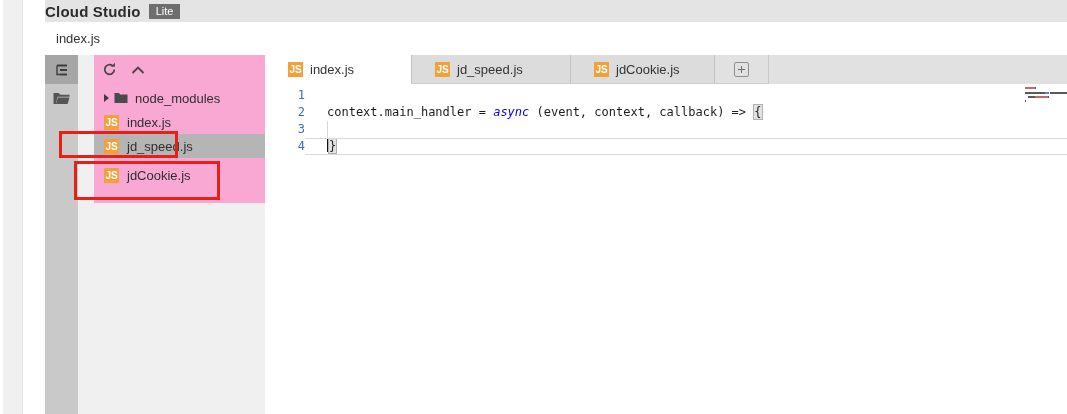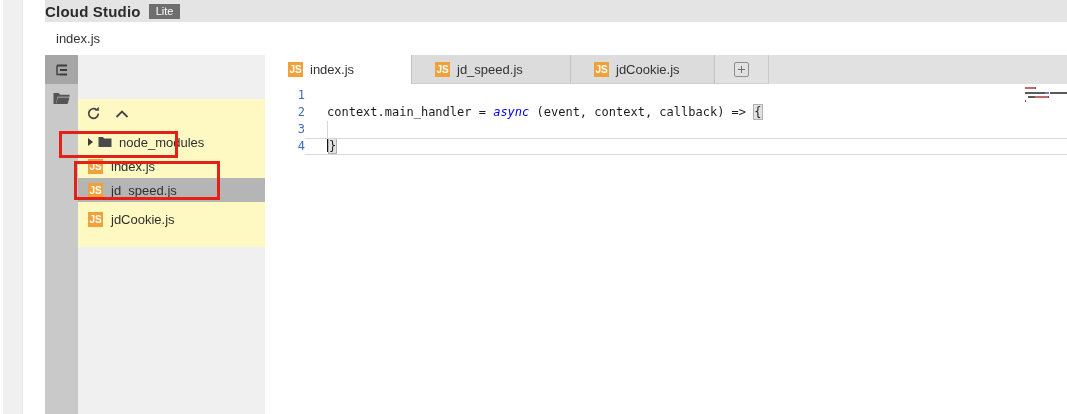--- a/index.html
+++ b/index.html
@@ -27,21 +27,21 @@
 
   .main { position:absolute; top:55px; left:0; right:0; bottom:0; display:flex; }
 
   
   .activity-bar { width:33px; background:#c9c9c9; flex:none; }
   .activity-item { height:29px; display:flex; align-items:center; justify-content:center; }
   .activity-item.active { background:#a6a6a6; }
 
   
   .side-panel { width:187px; flex:none; background:#f0f0f0; position:relative; font-size:13px; }
-  .tree-area { position:absolute; top:0; left:0; width:100%; height:148px; background:#fef9c3;margin-top:44px; }
+  .tree-area { position:absolute; top:0; left:16px; width:100%; height:148px; background:#f9a8d4; }
   .tree-toolbar { height:29px; display:flex; align-items:center; padding-left:7px; gap:13px; }
   .tool-icon { width:16px; height:16px; display:flex; align-items:center; justify-content:center; }
   .tree-list { padding-top:2px; }
   .tree-row { height:24px; display:flex; align-items:center; padding-left:10px; color:#2f2f2f; }
   .tree-row.selected { background:var(--selected-row,#b5b5b5); }
   .tree-row.gap-above { margin-top:5px; }
   .arrow-collapsed { width:0; height:0; border-left:5px solid #3d3d3d; border-top:4px solid transparent;
     border-bottom:4px solid transparent; margin-right:5px; flex:none; }
   .folder-glyph { flex:none; margin-right:7px; display:flex; }
   .js-badge { flex:none; width:15px; height:15px; background:var(--js-badge,#f0a139); color:#fff;

